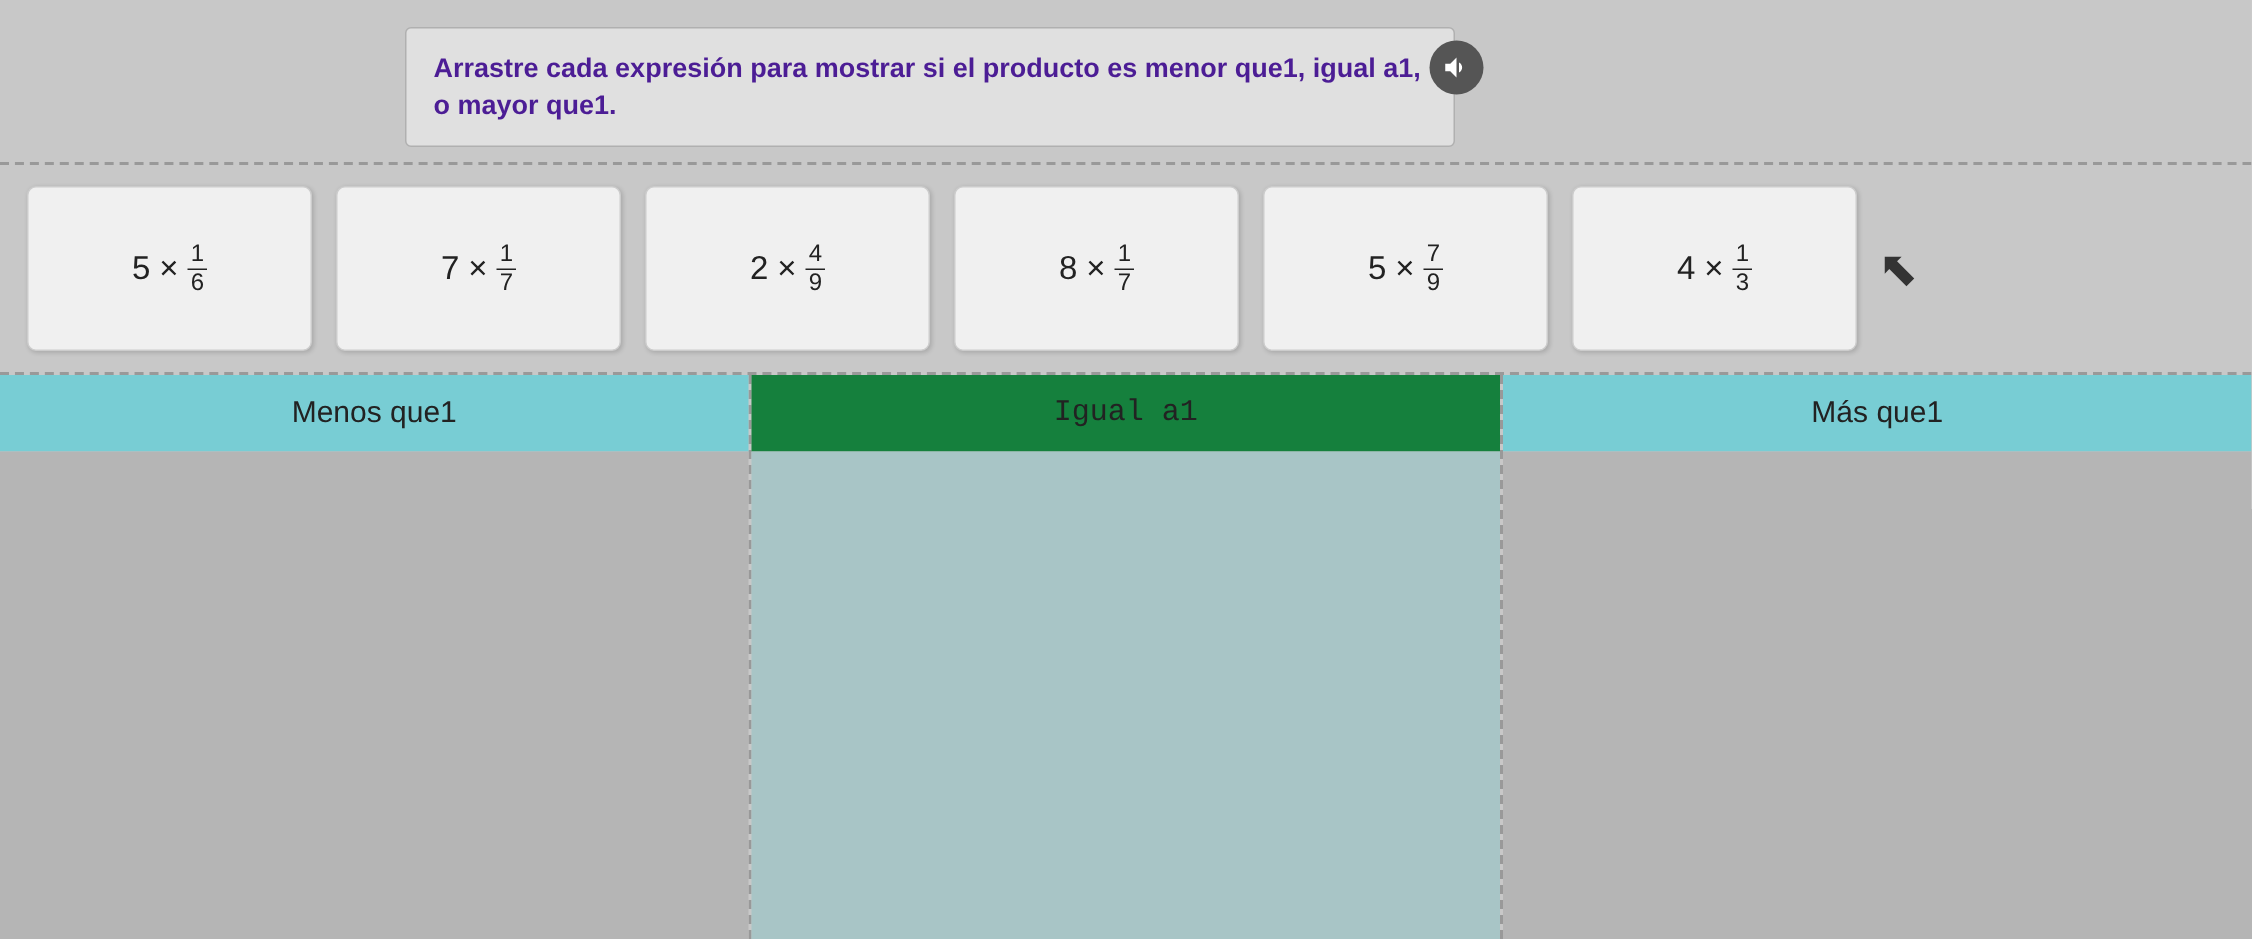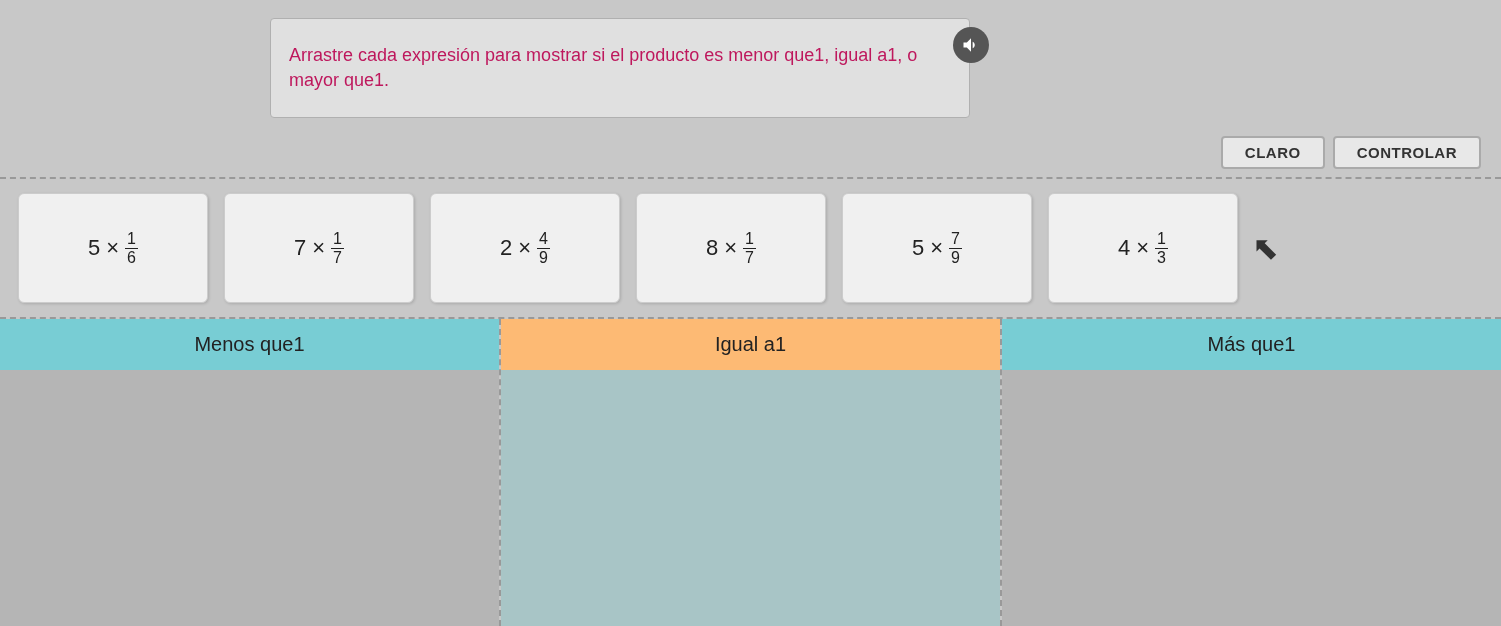--- a/index.html
+++ b/index.html
@@ -26,26 +26,27 @@
       align-items: flex-start;
       padding: 18px 20px 10px 270px;
       background: #c8c8c8;
       position: relative;
     }
 
     .instruction-box {
       background: #e0e0e0;
       border: 1px solid #b0b0b0;
       border-radius: 4px;
-      padding: 24px 18px;
+      padding: 14px 18px;
       max-width: 700px;
       font-size: 18px;
-      color: #be185d;
+      color: #4c1d95;
       line-height: 1.4;
       position: relative;
+      font-weight: bold;
     }
 
     .speaker-icon-container {
       position: absolute;
       top: 8px;
       right: -20px;
       width: 36px;
       height: 36px;
       background: #555;
       border-radius: 50%;
@@ -186,21 +187,22 @@
       font-weight: normal;
       color: #222;
       text-align: center;
     }
 
     .drop-zone-header.menos {
       background: #78cdd4;
     }
 
     .drop-zone-header.igual {
-      background: #fdba74;
+      background: #15803d;
+      font-family: Liberation Mono, monospace;
     }
 
     .drop-zone-header.mas {
       background: #78cdd4;
       text-align: center;
     }
 
     .drop-zone-body {
       flex: 1;
       background: #b8b8b8;
@@ -221,24 +223,20 @@
         Arrastre cada expresión para mostrar si el producto es menor que1, igual a1, o mayor que1.
       </span>
       <div class="speaker-icon-container">
         <svg viewBox="0 0 24 24">
           <path d="M3 9v6h4l5 5V4L7 9H3zm13.5 3c0-1.77-1.02-3.29-2.5-4.03v8.05c1.48-.73 2.5-2.25 2.5-4.02z"></path>
         </svg>
       </div>
     </div>
   </div>
 
-  <div class="button-row">
-    <button class="btn-claro">CLARO</button>
-    <button class="btn-controlar">CONTROLAR</button>
-  </div>
 
   <hr class="dashed-separator">
 
   <div class="expressions-row">
 
     <div class="expression-card">
       <div class="expr-text">
         <span>5</span>
         <span>×</span>
         <span class="fraction">

